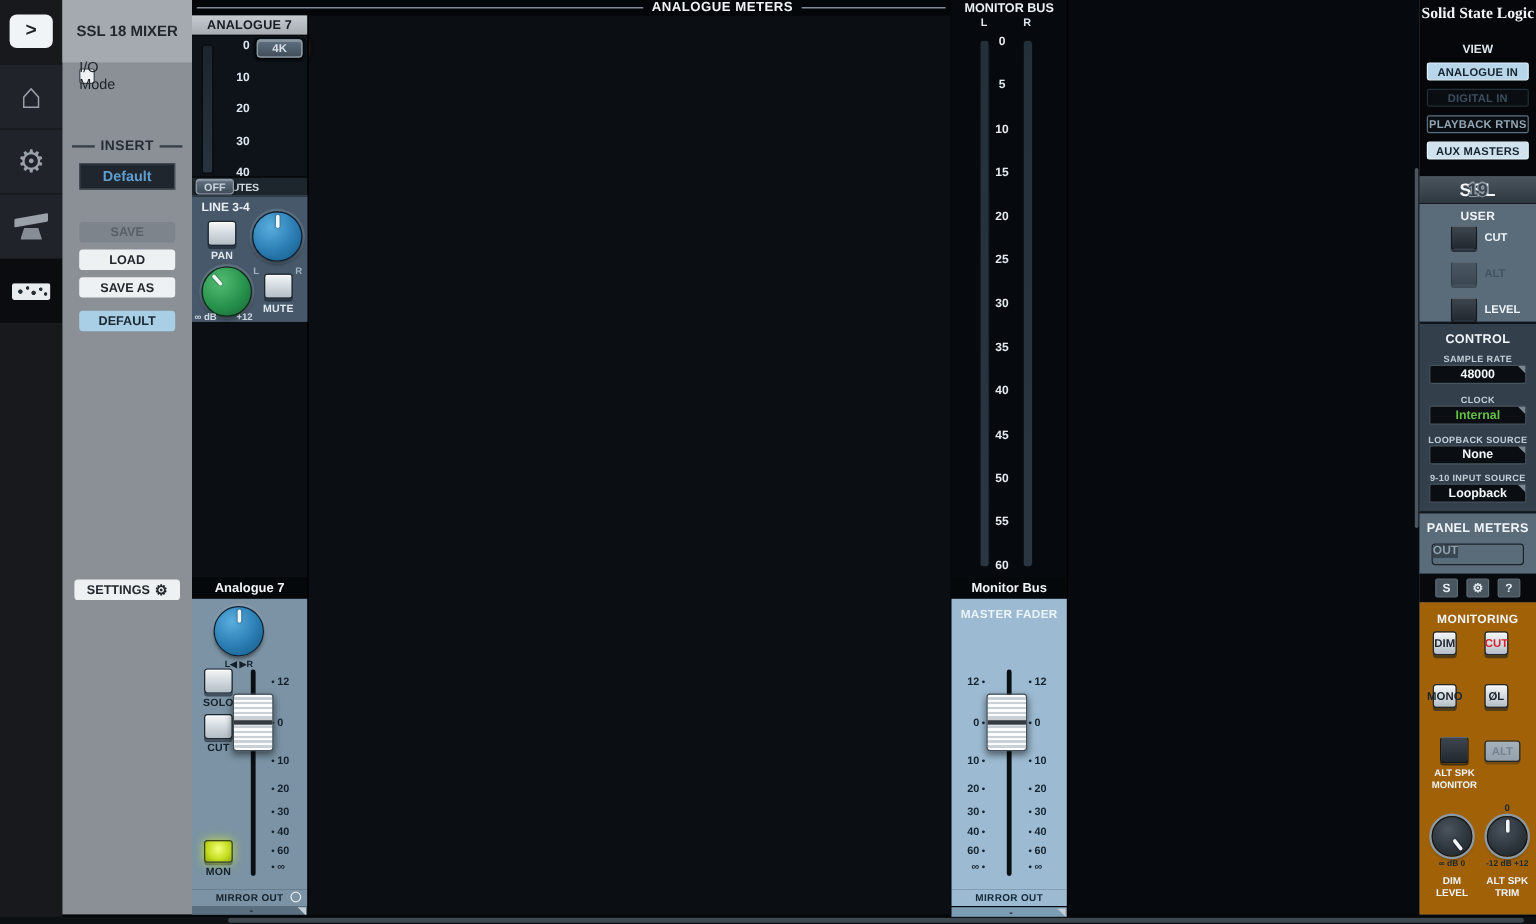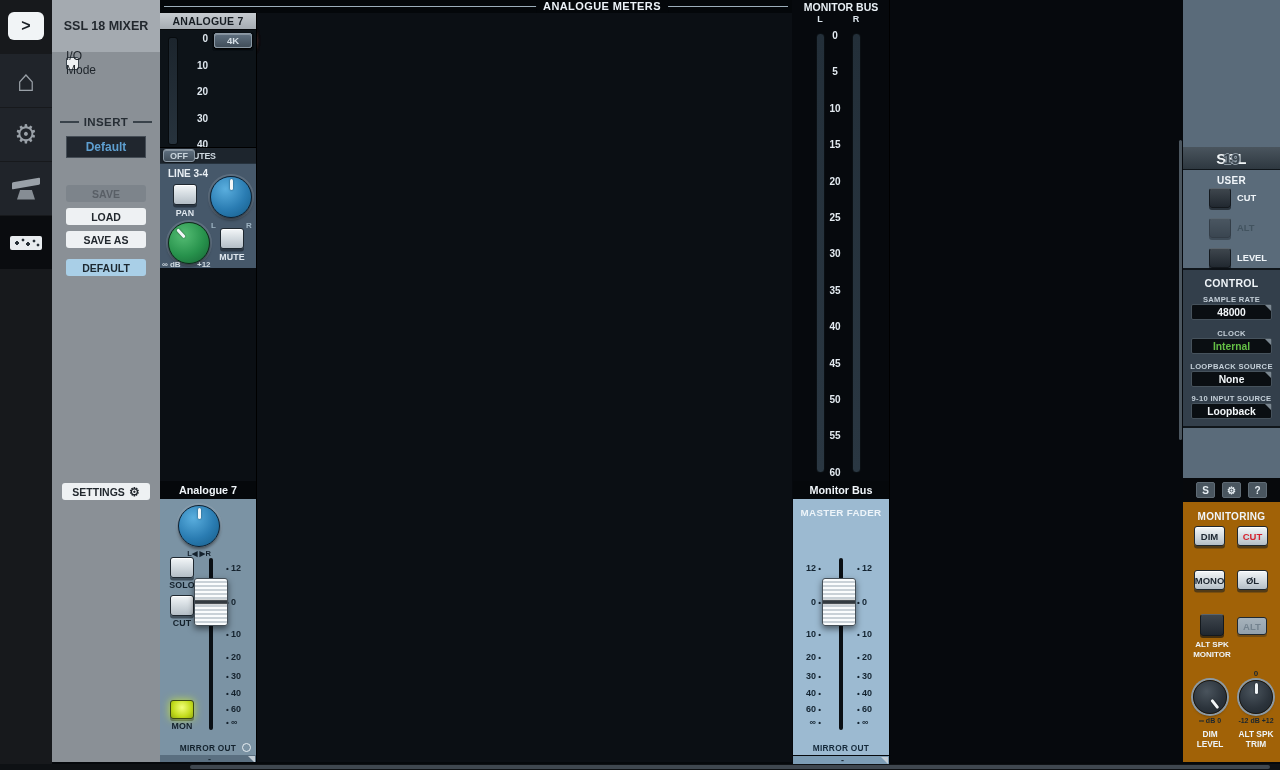--- a/index.html
+++ b/index.html
@@ -171,21 +171,21 @@
 .dd .grn{position:relative;color:#64bf45}
 .rp-meters{left:0;top:428px;width:97px;height:50px;background:#5a6b7a}
 .toggle{left:10px;top:25px;width:77px;height:18px;border:1px solid #1c242b;border-radius:3px;display:flex;overflow:hidden}
 .tg{position:relative;flex:1;display:flex;align-items:center;justify-content:center;font-weight:bold;font-size:10px;cursor:pointer}
 .tg.on{background:#eef1f3;color:#17212a}
 .tg.off{background:#39454f;color:#8fa0ad}
 .rp-util{left:0;top:478px;width:97px;height:24px;background:#07090c}
 .utb{top:4px;width:19px;height:16px;background:#49555f;border:1px solid #5f6b75;border-radius:2px;display:flex;align-items:center;justify-content:center;font-weight:bold;font-size:10px;color:#e6edf2;cursor:pointer}
 .ut1{left:13px}.ut2{left:39px}.ut3{left:65px}
 .rp-mon{left:0;top:502px;width:97px;height:260px;background:#a16207}
-.mbtn{width:31px;height:20px;border-radius:3px;border:1px solid #1f2830;background:linear-gradient(180deg,#f3f6f8,#c9d1d7 70%,#b4bec6);box-shadow:0 2.5px 0 rgba(20,28,35,.55),inset 0 1px 0 #fff;display:flex;align-items:center;justify-content:center;font-weight:bold;font-size:9.5px;color:#1d2630;cursor:pointer}
+.mbtn{width:20px;height:20px;border-radius:3px;border:1px solid #1f2830;background:linear-gradient(180deg,#f3f6f8,#c9d1d7 70%,#b4bec6);box-shadow:0 2.5px 0 rgba(20,28,35,.55),inset 0 1px 0 #fff;display:flex;align-items:center;justify-content:center;font-weight:bold;font-size:9.5px;color:#1d2630;cursor:pointer}
 .mbtn.red{color:#d5232f}
 .mbtn.dis{background:linear-gradient(180deg,#a6b2bb,#93a1ac);color:#74838f;box-shadow:0 2px 0 rgba(20,28,35,.3)}
 .mdim{left:11px;top:24px}.mcut{left:54px;top:24px}
 .mmono{left:11px;top:68px}.mphl{left:54px;top:68px}
 .altspk{left:17px;top:112px;width:24px;height:22px}
 .maltb{left:54px;top:115px;width:30px;height:18px}
 .lalts{left:0;top:138px;width:58px;text-align:center;font-weight:bold;font-size:8px;color:#eef4f8;line-height:1.2}
 .rknob{width:34px;height:34px;border-radius:50%;background:radial-gradient(circle at 40% 32%,#4a545d,#2b333b 60%,#20262d);border:1px solid #11161b;box-shadow:0 0 0 2px #8b99a4,0 2px 3px rgba(0,0,0,.5);cursor:pointer}
 .kdim{left:10px;top:178px}
 .ktrim{left:56px;top:178px}
@@ -1422,20 +1422,28 @@
     <div class="foot mfoot">
       <span>-</span>
       <i class="cornertri"></i>
     </div>
   </div>
       </div>
   </div>
   <div class="vscroll"></div>
 
   <div id="rpanel">
+    <div class="rp-black">
+      <div class="brand">Solid State Logic</div>
+      <div class="viewlbl">VIEW</div>
+      <div class="vbtn v1">ANALOGUE IN</div>
+      <div class="vbtn v2">DIGITAL IN</div>
+      <div class="vbtn v3">PLAYBACK RTNS</div>
+      <div class="vbtn v4">AUX MASTERS</div>
+    </div>
     <div class="rp-ssl">
       <span class="ssl-a">SSL</span>
       <span class="ssl-b">19</span>
     </div>
     <div class="rp-user">
       <div class="rp-sec-lbl" style="top:5px">USER</div>
       <div class="dbtn ubtn" style="top:18px"></div>
       <div class="ulbl" style="top:23px">CUT</div>
       <div class="dbtn ubtn" style="top:48px;opacity:.55"></div>
       <div class="ulbl dim" style="top:53px">ALT</div>
@@ -1458,20 +1466,27 @@
       <div class="dd" style="top:101px">
           <span style="position:relative">None</span>
           <i class="fold"></i>
         </div>
       <div class="flbl" style="top:124px">9-10 INPUT SOURCE</div>
       <div class="dd" style="top:133px">
           <span style="position:relative">Loopback</span>
           <i class="fold"></i>
         </div>
     </div>
+    <div class="rp-meters">
+      <div class="rp-sec-lbl" style="top:6px;font-size:10.5px">PANEL METERS</div>
+      <div class="toggle">
+        <div class="tg on">IN</div>
+        <div class="tg off">OUT</div>
+      </div>
+    </div>
     <div class="rp-util">
       <div class="utb ut1">S</div>
       <div class="utb ut2">⚙</div>
       <div class="utb ut3">?</div>
     </div>
     <div class="rp-mon">
       <div class="rp-sec-lbl" style="top:9px">MONITORING</div>
       <div class="mbtn mdim">DIM</div>
       <div class="mbtn mcut red">CUT</div>
       <div class="mbtn mmono">MONO</div>

